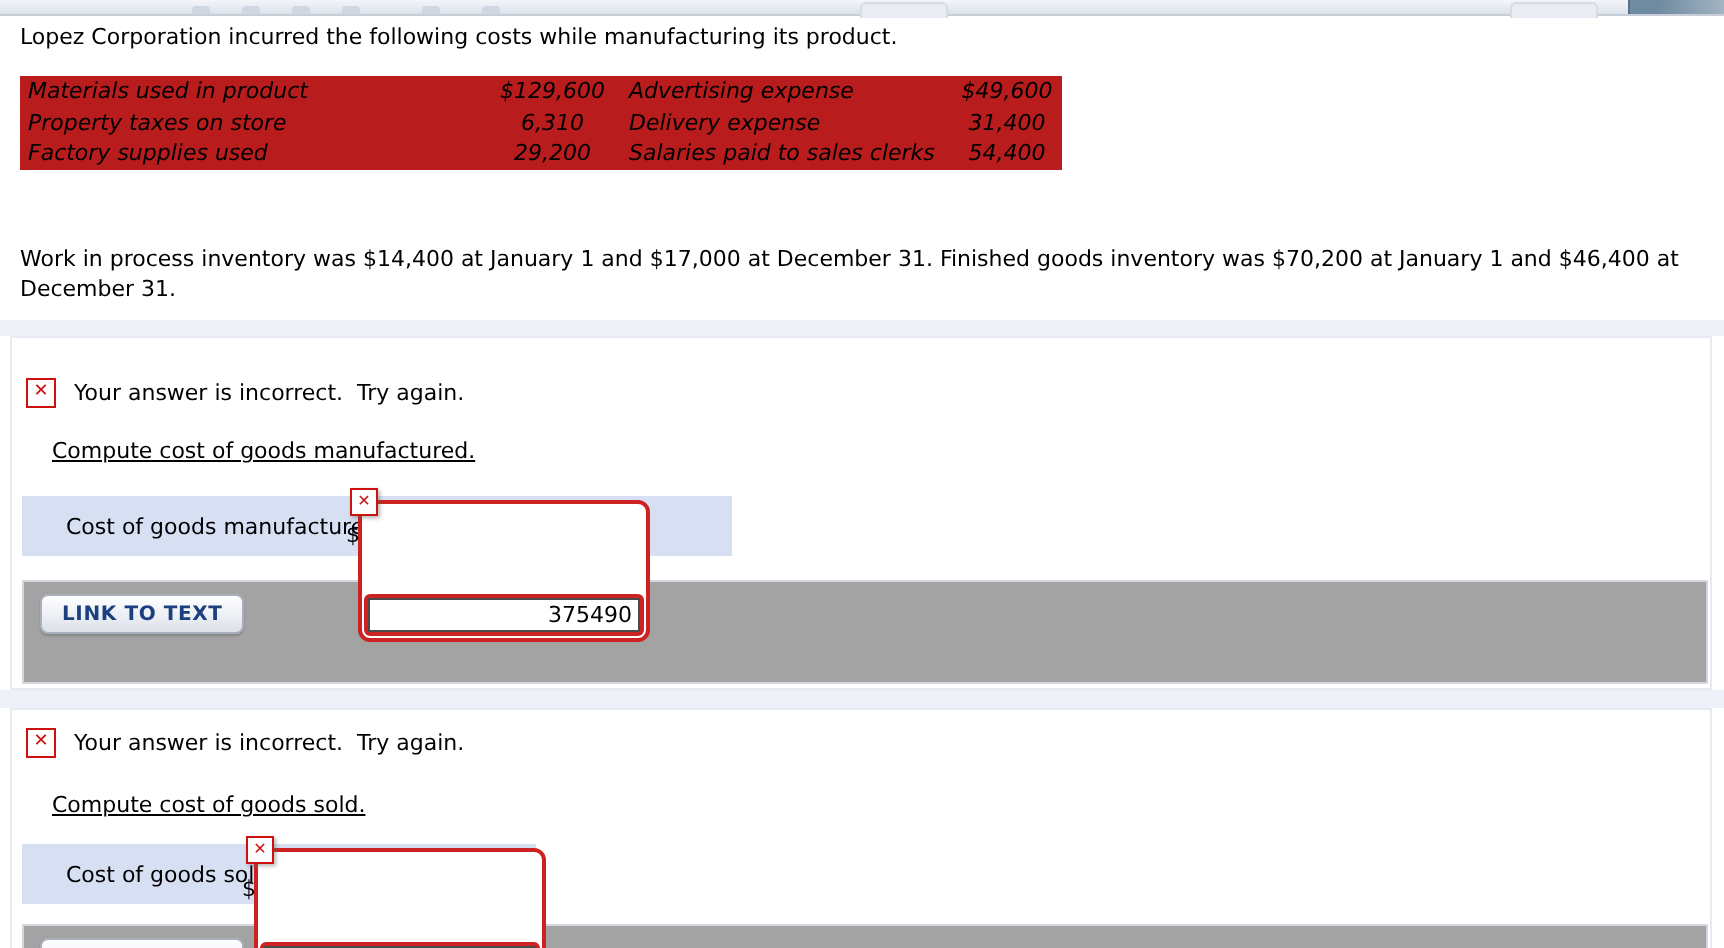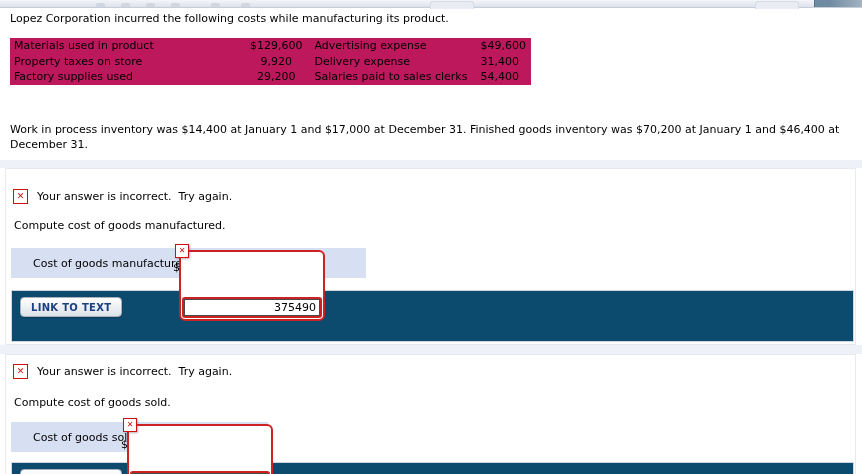--- a/index.html
+++ b/index.html
@@ -29,42 +29,42 @@
     background:linear-gradient(90deg,#6f8ba1 0 14px,#a3b4c3);
     border-left:1px solid #5a7287;
   }
   
   .intro{position:absolute;left:10px;top:12px;}
   table.cost-table{
     position:absolute;left:10px;top:38px;border-collapse:collapse;
     font-size:11px;
   }
   .cost-table td{padding:0 4px;height:15.5px;white-space:nowrap;}
-  .cost-table tr.odd {background:#be185d;}
+  .cost-table tr.odd {background:#b91c1c;font-style:italic;}
   .cost-table tr.even{background:#e6ecf6;}
   .cost-table td.l1{width:228px;}
   .cost-table td.v1{width:50px;text-align:center;}
   .cost-table td.l2{width:158px;padding-left:8px;}
-  .cost-table td.v2{width:46px;text-align:left;}
+  .cost-table td.v2{width:46px;text-align:center;}
   .note{position:absolute;left:10px;top:122px;width:848px;line-height:15px;}
   
   .divider{position:absolute;left:0;width:862px;background:#eef2f8;}
   .card{
     position:absolute;left:5px;width:851px;background:#fff;
     border:1px solid #e7ebf1;box-sizing:border-box;
   }
   
   .feedback-row{position:absolute;left:7px;display:flex;align-items:center;}
   .err-icon{
     width:13px;height:13px;border:1px solid #cc1111;background:#fff;
     color:#cc1111;font-weight:bold;font-size:9px;line-height:13px;
     text-align:center;flex:0 0 auto;
   }
   .feedback-text{margin-left:9px;white-space:pre-wrap;text-align:right;}
-  .prompt{position:absolute;left:8px;}
+  .prompt{position:absolute;left:20px;text-decoration:underline;}
   
   .answer-band{
     position:absolute;background:#d7dff2;height:30px;
     display:flex;align-items:center;
   }
   .answer-label{padding-left:22px;}
   .dollar{position:absolute;z-index:3;}
   .field-outer{
     position:absolute;z-index:2;
     border:2px solid #cc2222;border-radius:6px;padding:1px;background:#fff;
@@ -77,21 +77,21 @@
   }
   .err-badge{
     position:absolute;z-index:4;width:12px;height:12px;
     border:1px solid #cc1111;background:#fff;color:#cc1111;
     font-weight:bold;font-size:8px;line-height:12px;text-align:center;
     box-shadow:1px 1px 2px rgba(90,90,90,.45);
   }
   
   .link-box{
     position:absolute;left:5px;width:843px;height:52px;
-    border:1px solid #d2d7df;background:#0c4a6e;box-sizing:border-box;
+    border:1px solid #d2d7df;background:#a3a3a3;box-sizing:border-box;
   }
   .link-btn{
     position:absolute;left:8px;top:6px;
     font-family:"DejaVu Sans","Liberation Sans",sans-serif;
     font-size:10px;font-weight:bold;color:#1c3f80;letter-spacing:.3px;
     padding:4px 10px 3px;border:1px solid #a9b0bc;border-radius:4px;
     background:linear-gradient(#ffffff,#dce1e9);
     box-shadow:0 1px 1px rgba(0,0,0,.18);cursor:pointer;
   }
 </style>
@@ -115,21 +115,21 @@
 <table class="cost-table">
   <tbody>
       <tr class="odd">
     <td class="l1">Materials used in product</td>
     <td class="v1">$129,600</td>
     <td class="l2">Advertising expense</td>
     <td class="v2">$49,600</td>
   </tr>
   <tr class="odd">
     <td class="l1">Property taxes on store</td>
-    <td class="v1">9,920</td>
+    <td class="v1">6,310</td>
     <td class="l2">Delivery expense</td>
     <td class="v2">31,400</td>
   </tr>
   <tr class="odd">
     <td class="l1">Factory supplies used</td>
     <td class="v1">29,200</td>
     <td class="l2">Salaries paid to sales clerks</td>
     <td class="v2">54,400</td>
   </tr>
 </tbody>

